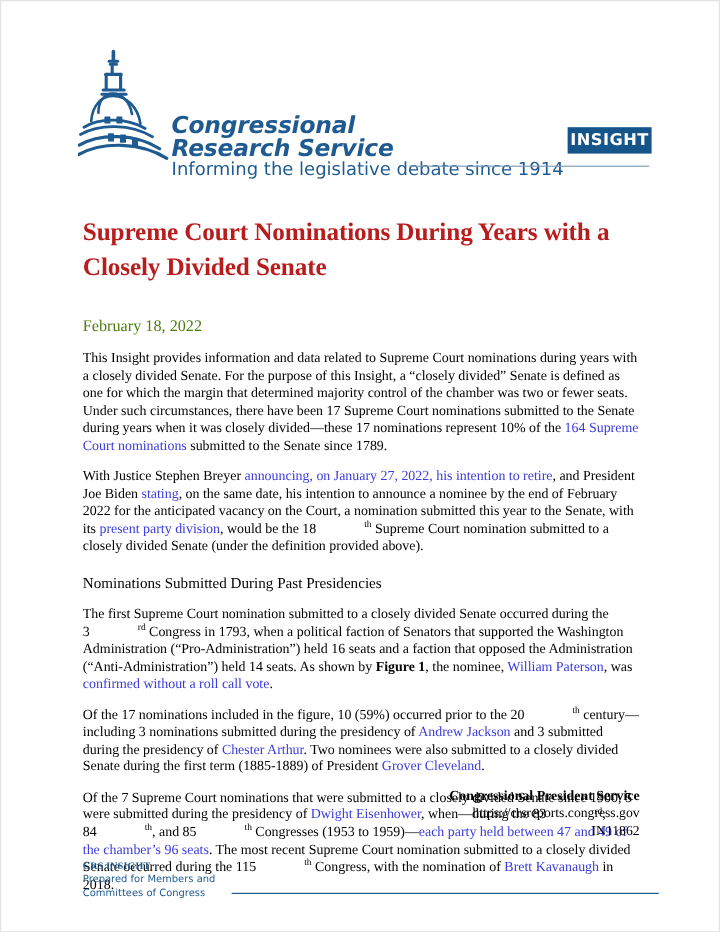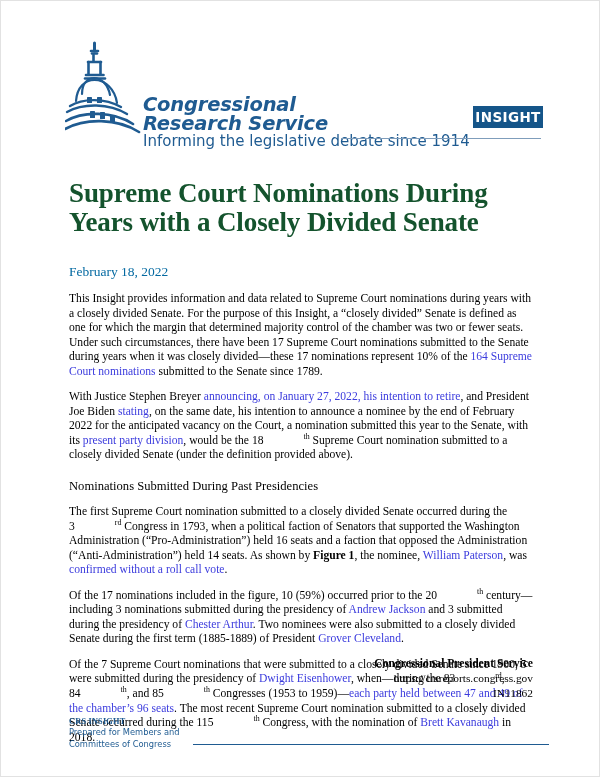--- a/index.html
+++ b/index.html
@@ -99,33 +99,33 @@
   .content {
     position: absolute;
     left: 68px;
     top: 178px;
     width: 464px;
   }
 
   .doc-title {
     font-family: "Liberation Serif", serif;
     font-weight: bold;
-    font-size: 27px;
+    font-size: 21px;
     line-height: 29px;
     margin: 0 0 0 0;
     letter-spacing: -0.1px;
-    color: #14532d;
+    color: #b91c1c;
   }
 
   .doc-date {
     font-size: 13.5px;
     line-height: 18px;
     margin-top: 26px;
     margin-bottom: 0;
-    color: #0369a1;
+    color: #4d7c0f;
   }
 
   p.body-text {
     font-size: 11.6px;
     line-height: 14.55px;
     text-align: left;
     margin: 11px 0 0 0;
     color: #000;
   }
 

